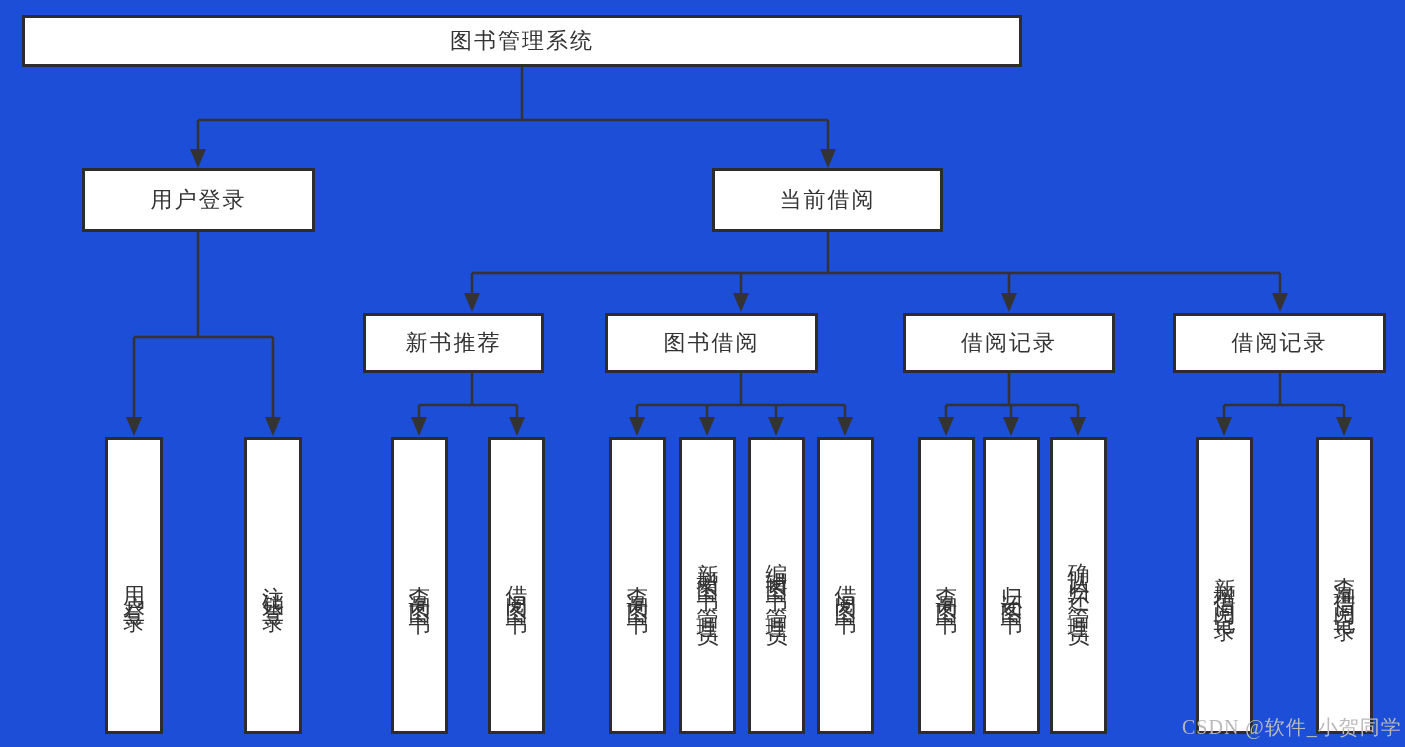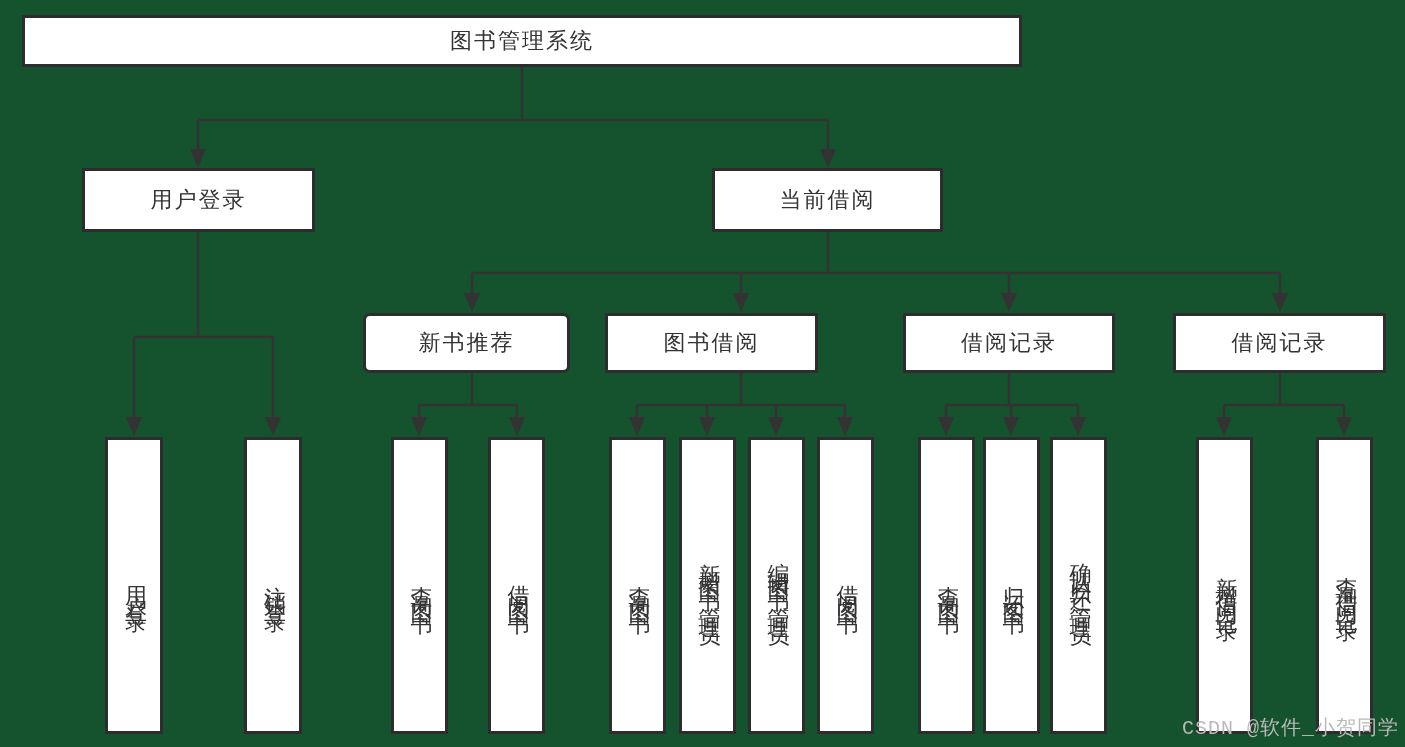--- a/index.html
+++ b/index.html
@@ -1,22 +1,22 @@
 <!DOCTYPE html>
 <html><head>
 <meta charset="utf-8">
 <style>
   html, body { margin: 0; padding: 0; background: #ffffff; }
   .canvas {
     position: relative;
     width: 1405px;
     height: 747px;
-    background: #14532d;
+    background: #1d4ed8;
     overflow: hidden;
-    font-family: Liberation Mono, monospace;
+    font-family: Liberation Serif, serif;
   }
   svg.wires {
     position: absolute;
     left: 0; top: 0;
     width: 1405px; height: 747px;
     z-index: 1;
   }
   .node {
     position: absolute;
     box-sizing: border-box;
@@ -100,21 +100,21 @@
     <span>图书管理系统</span>
   </div>
 
   <div class="node h" style="left:82px; top:168px; width:233px; height:64px;">
     <span>用户登录</span>
   </div>
   <div class="node h" style="left:712px; top:168px; width:231px; height:64px;">
     <span>当前借阅</span>
   </div>
 
-  <div class="node h" style="left:363px; top:313px; width:207px; height:60px;border-radius:7px;">
+  <div class="node h" style="left:363px; top:313px; width:181px; height:60px;">
     <span>新书推荐</span>
   </div>
   <div class="node h" style="left:605px; top:313px; width:213px; height:60px;">
     <span>图书借阅</span>
   </div>
   <div class="node h" style="left:903px; top:313px; width:212px; height:60px;">
     <span>借阅记录</span>
   </div>
   <div class="node h" style="left:1173px; top:313px; width:213px; height:60px;">
     <span>借阅记录</span>

